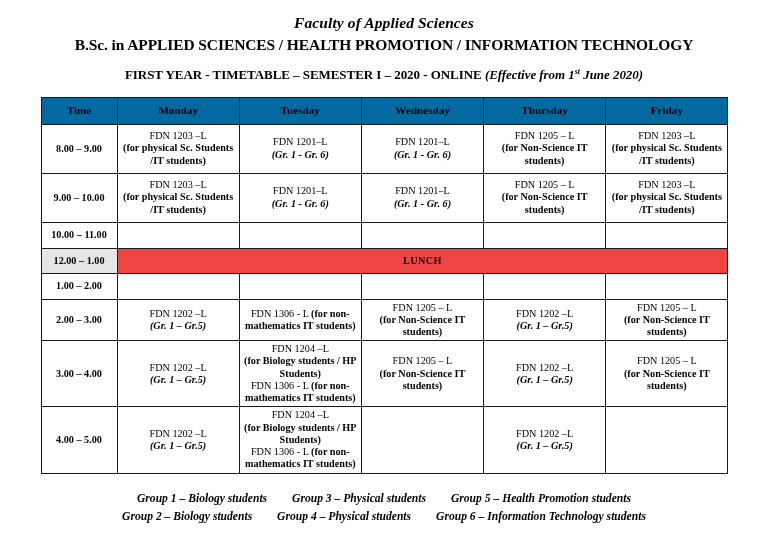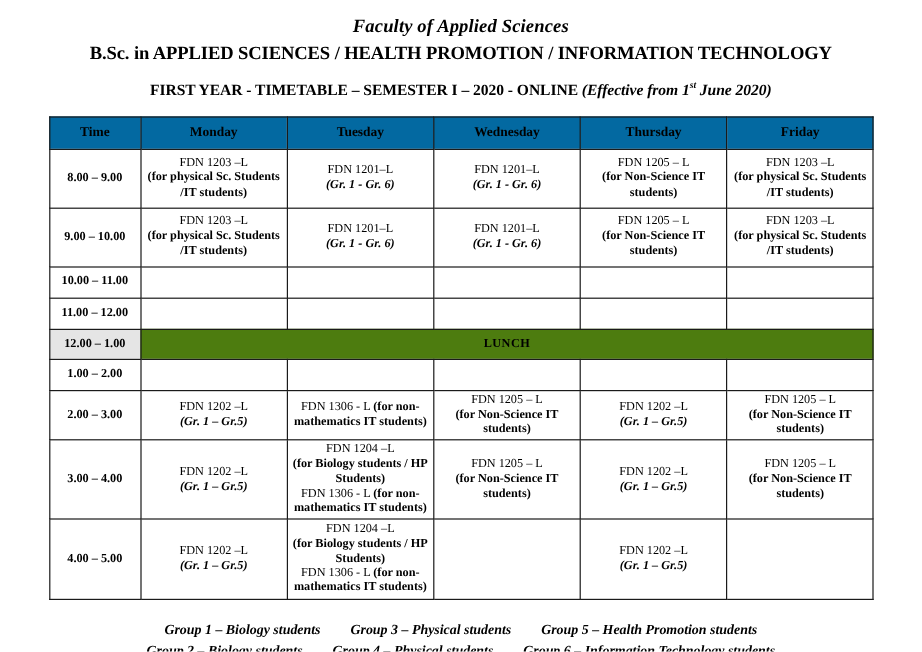--- a/index.html
+++ b/index.html
@@ -85,21 +85,21 @@
   }
   col.c-time  { width: 76px; }
   col.c-day   { width: 122.2px; }
 
   td.time {
     font-weight: bold;
     font-size: 10.6px;
     white-space: nowrap;
   }
   td.lunch {
-    background: #4d7c0f;
+    background: #ef4444;
     font-weight: bold;
     font-size: 10.6px;
     letter-spacing: 0.4px;
   }
   td.time.lunch-time {
     background: #e5e5e5;
   }
 
   .cell {
     display: block;
@@ -212,28 +212,20 @@
             </td>
           </tr>
           <tr class="r-short">
             <td class="time">10.00 – 11.00</td>
             <td></td>
             <td></td>
             <td></td>
             <td></td>
             <td></td>
           </tr>
-          <tr class="r-short">
-            <td class="time">11.00 – 12.00</td>
-            <td></td>
-            <td></td>
-            <td></td>
-            <td></td>
-            <td></td>
-          </tr>
           <tr class="r-lunch">
             <td class="time lunch-time">12.00 – 1.00</td>
             <td class="lunch" colspan="5">LUNCH</td>
           </tr>
           <tr class="r-short">
             <td class="time">1.00 – 2.00</td>
             <td></td>
             <td></td>
             <td></td>
             <td></td>

